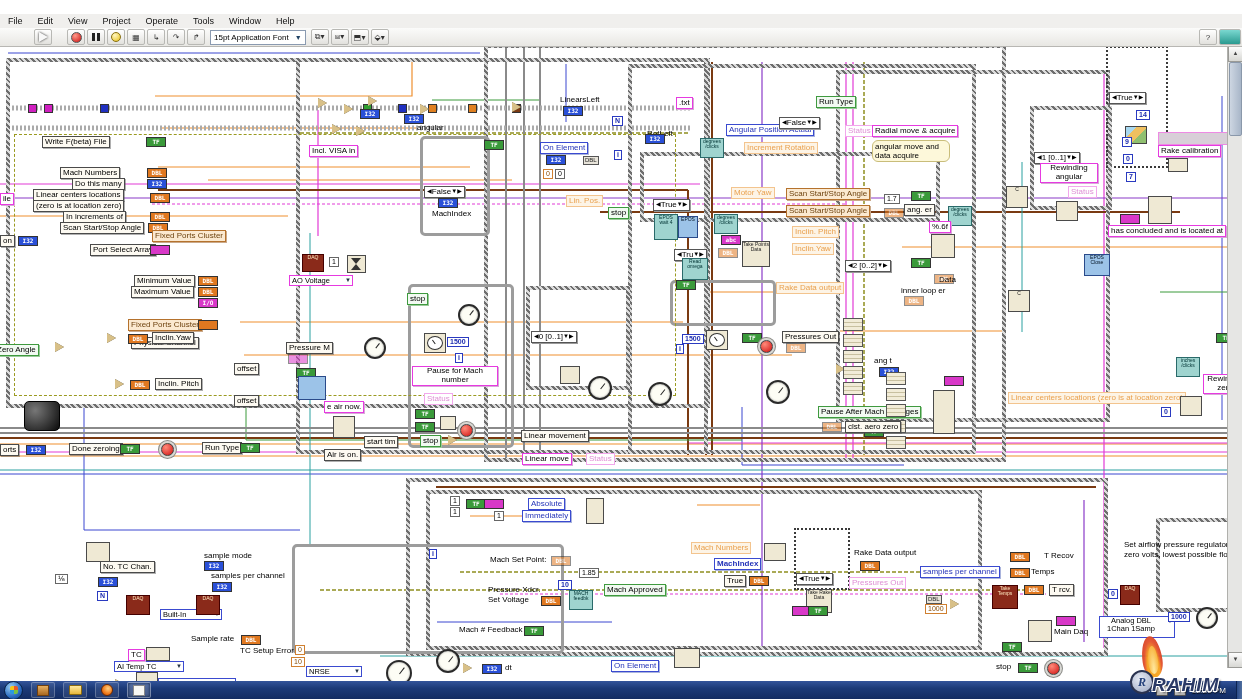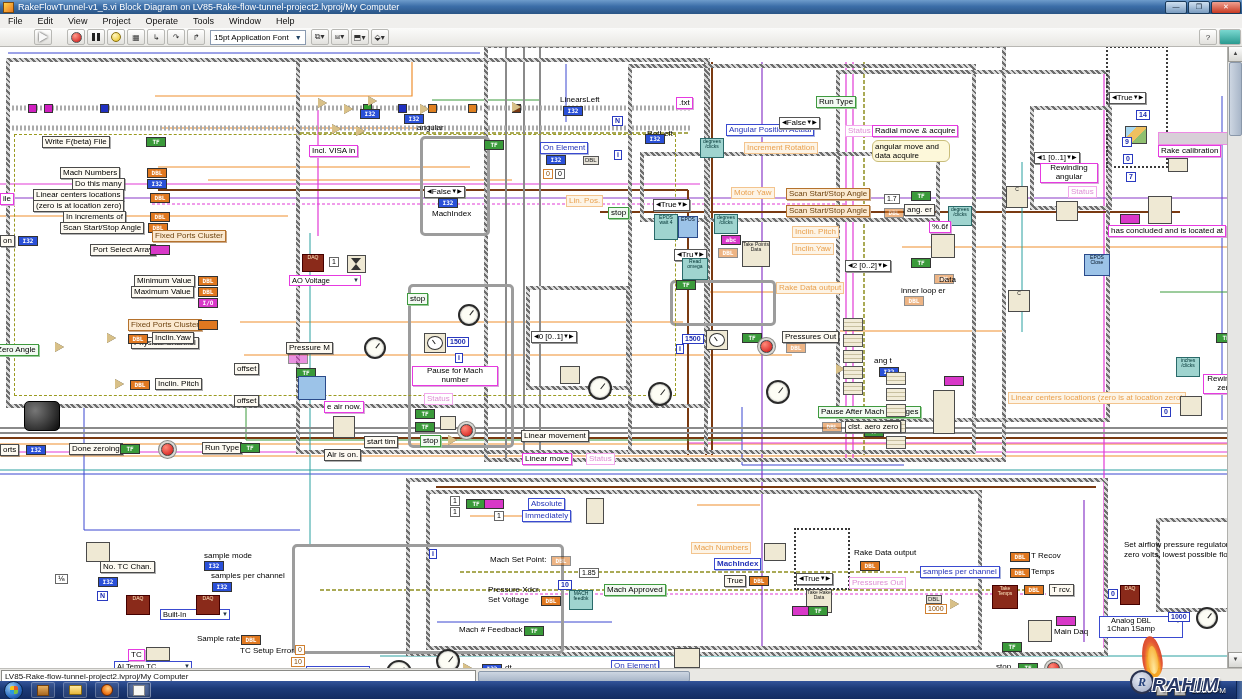--- a/index.html
+++ b/index.html
@@ -72,21 +72,21 @@
   .clockico::after{content:"";position:absolute;left:48%;top:18%;width:1px;height:36%;background:#222;
     transform:rotate(38deg);transform-origin:bottom;}
   .gaug::before{content:"";position:absolute;inset:2px;border:1px solid #333;border-radius:50%;background:#fff;}
   .gaug::after{content:"";position:absolute;left:50%;top:25%;width:1px;height:30%;background:#222;transform:rotate(-35deg);transform-origin:bottom;}
   .aryidx{width:18px;height:11px;background:repeating-linear-gradient(0deg,#f2ecd8 0 3px,#c8c0a0 3px 4px);border:1px solid #555;}
   .abort{width:11px;height:11px;background:radial-gradient(circle at 35% 30%,#ff8a7a,#d01010);
     border:1px solid #444;border-radius:50%;box-shadow:0 0 0 2px #d8d8d4,0 0 0 3px #8a8a86;}
   .tri{width:0;height:0;border-top:5px solid transparent;border-bottom:5px solid transparent;
     border-left:9px solid #d8c088;filter:drop-shadow(0.5px 0.5px 0 #444);background:none;border-right:none;}
   .dark3d{background:radial-gradient(circle at 30% 30%,#777,#0a0a0a);border-radius:5px;border:1px solid #000;}
-  .ddl{background:#fff;border:1px solid #3a4ad0;font-size:7.5px;padding:0 22px 0 2px;position:relative;}
+  .ddl{background:#fff;border:1px solid #3a4ad0;font-size:7.5px;padding:0 14px 0 2px;position:relative;}
   .ddl::after{content:"▼";position:absolute;right:1px;top:1px;font-size:6px;color:#234;}
   .pinkbrd{border-color:#e63ae0;}
   .wrap{white-space:normal;line-height:1.1;text-align:center;}
   .bold{font-weight:bold;}
   .sq{width:7px;height:7px;border:1px solid #333;}
   .sqM{background:#d020c0;} .sqB{background:#2030c0;} .sqG{background:#30a030;} .sqO{background:#e08020;} .sqBr{background:#7a3a12;}
   .blur{background:#d8cfd8;border:1px solid #ee8ae4;filter:blur(0.6px);}
   .hourg::before{content:"";position:absolute;left:3px;top:2px;border:5px solid transparent;border-top:6px solid #333;}
   .hourg::after{content:"";position:absolute;left:3px;bottom:2px;border:5px solid transparent;border-bottom:6px solid #333;}
   
@@ -226,29 +226,20 @@
   <div class="frame film" style="left:426px;top:490px;width:548px;height:152px"></div>
   <div class="frame film" style="left:1156px;top:518px;width:86px;height:86px"></div>
   <div class="frame roundg" style="left:292px;top:544px;width:266px;height:104px"></div>
   <div class="frame roundg" style="left:420px;top:136px;width:64px;height:94px"></div>
   <div class="frame film" style="left:640px;top:152px;width:292px;height:62px"></div>
   <div class="frame dashyel" style="left:14px;top:134px;width:660px;height:260px"></div>
   <div class="frame dashblk" style="left:794px;top:528px;width:52px;height:58px"></div>
 
   <div id="diagramNodes"></div>
 
-  <div id="titlebar">
-    <div id="titleicon"></div>
-    <span>RakeFlowTunnel-v1_5.vi Block Diagram on LV85-Rake-flow-tunnel-project2.lvproj/My Computer</span>
-    <div id="winbtns">
-      <div class="wbtn">—</div>
-      <div class="wbtn">❐</div>
-      <div class="wbtn close">✕</div>
-    </div>
-  </div>
 
   <div id="menubar">
       <span>File</span>
       <span>Edit</span>
       <span>View</span>
       <span>Project</span>
       <span>Operate</span>
       <span>Tools</span>
       <span>Window</span>
       <span>Help</span>
@@ -285,24 +276,20 @@
     <div class="tbtn mini" style="margin-left:auto">?</div>
     <div class="tbtn" style="width:20px;background:linear-gradient(#7ad8d0,#2a9a90)"></div>
   </div>
 
   <div id="vscroll">
     <div class="varrow" style="top:0">▲</div>
     <div id="vthumb"></div>
     <div class="varrow" style="bottom:0">▼</div>
   </div>
 
-  <div id="statusbar">
-    <div id="statusbox">LV85-Rake-flow-tunnel-project2.lvproj/My Computer</div>
-    <div id="hthumb"></div>
-  </div>
 
   <div id="taskbar">
     <div id="orb">
         <div id="orbflag"></div>
       </div>
     <div class="tico">
         <div class="g1"></div>
       </div>
     <div class="tico">
         <div class="g2"></div>
@@ -564,21 +551,21 @@
     <div class="node chipT" style="left: 808px; top: 606px;">TF</div>
     <div class="node lbl" style="left: 854px; top: 548px;">Rake Data output</div>
     <div class="node chipD" style="left: 860px; top: 561px;">DBL</div>
     <div class="node pinkfade" style="left: 849px; top: 577px;">Pressures Out</div>
     <div class="node bluelbl" style="left: 920px; top: 566px;">samples per channel</div>
     <div class="node graybox" style="left: 926px; top: 595px;">DBL</div>
     <div class="node orangebox" style="left: 925px; top: 604px;">1000</div>
     <div class="node tri" style="left: 950px; top: 599px;"></div>
     <div class="node redicon" style="left: 992px; top: 585px; width: 24px; height: 22px;">Take Temps</div>
     <div class="node chipD" style="left: 1010px; top: 552px;">DBL</div>
-    <div class="node lbl" style="left: 1031px; top: 551px;">T Recov</div>
+    <div class="node lbl" style="left: 1031px; top: 551px; padding-left: 13px;">T Recov</div>
     <div class="node chipD" style="left: 1010px; top: 568px;">DBL</div>
     <div class="node lbl" style="left: 1031px; top: 567px;">Temps</div>
     <div class="node chipD" style="left: 1024px; top: 585px;">DBL</div>
     <div class="node boxlbl" style="left: 1049px; top: 584px;">T rcv.</div>
     <div class="node icon" style="left: 1028px; top: 620px; width: 22px; height: 20px;"></div>
     <div class="node chipS" style="left: 1056px; top: 616px;"></div>
     <div class="node lbl" style="left: 1054px; top: 627px;">Main Daq</div>
     <div class="node chipT" style="left: 1002px; top: 642px;">TF</div>
     <div class="node lbl" style="left: 996px; top: 662px;">stop</div>
     <div class="node chipT" style="left: 1018px; top: 663px;">TF</div>
@@ -597,21 +584,21 @@
     <div class="node ddl" style="left: 160px; top: 576px; width: 44px;">Built-In</div>
     <div class="node bluebox" style="left: 97px; top: 591px;">N</div>
     <div class="node redicon" style="left: 126px; top: 595px; width: 22px; height: 18px;">DAQ</div>
     <div class="node redicon" style="left: 196px; top: 595px; width: 22px; height: 18px;">DAQ</div>
     <div class="node ddl" style="left: 114px; top: 617px; width: 52px;">AI Temp TC</div>
     <div class="node ddl" style="left: 158px; top: 623px; width: 60px;">Sample Clock</div>
     <div class="node lbl" style="left: 204px; top: 551px;">sample mode</div>
     <div class="node chipI" style="left: 204px; top: 561px;">I32</div>
     <div class="node lbl" style="left: 211px; top: 571px;">samples per channel</div>
     <div class="node chipI" style="left: 212px; top: 582px;">I32</div>
-    <div class="node lbl" style="left: 197px; top: 634px;">Sample rate</div>
+    <div class="node lbl" style="left: 191px; top: 634px;">Sample rate</div>
     <div class="node chipD" style="left: 241px; top: 635px;">DBL</div>
     <div class="node ddl" style="left: 306px; top: 600px; width: 38px;">NRSE</div>
     <div class="node lbl" style="left: 240px; top: 646px;">TC Setup Error</div>
     <div class="node orangebox" style="left: 295px; top: 645px;">0</div>
     <div class="node orangebox" style="left: 291px; top: 657px;">10</div>
     <div class="node pink" style="left: 128px; top: 649px;">TC</div>
     <div class="node icon" style="left: 146px; top: 647px; width: 22px; height: 12px;"></div>
     <div class="node bluebox" style="left: 101px; top: 681px;">i</div>
     <div class="node tri" style="left: 115px; top: 679px;"></div>
     <div class="node icon" style="left: 136px; top: 672px; width: 20px; height: 18px;"></div>

